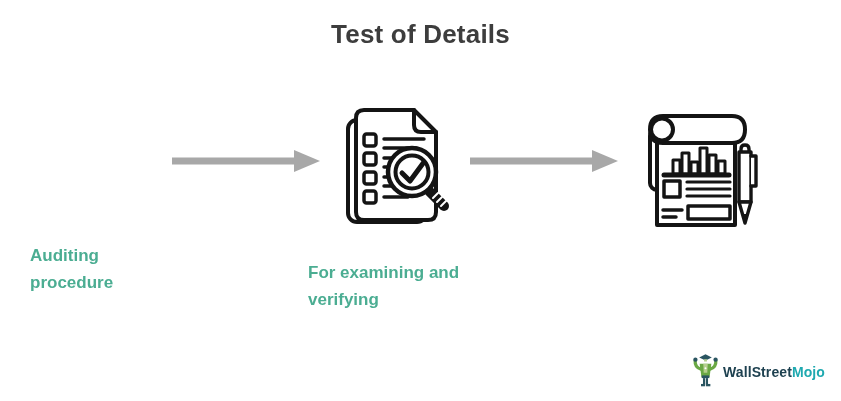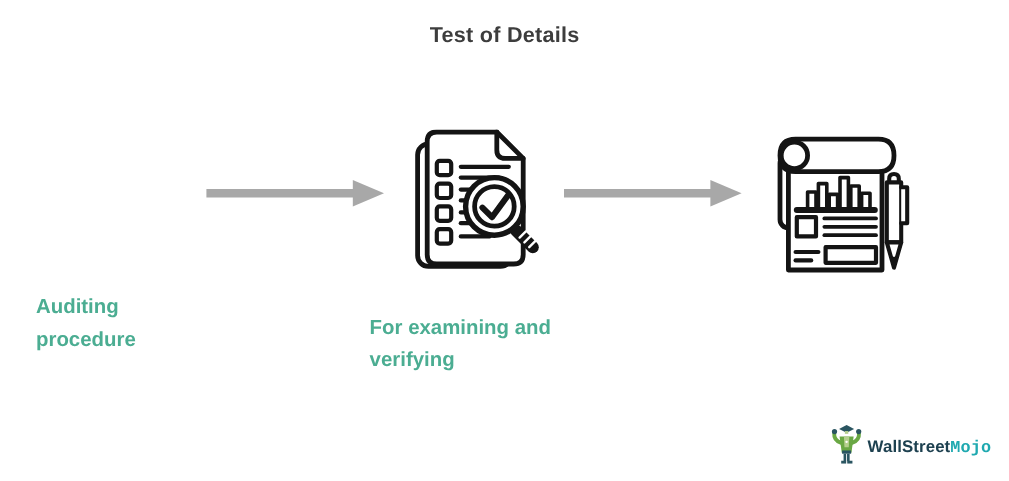--- a/index.html
+++ b/index.html
@@ -2,21 +2,21 @@
 <html style="--title-text: #3d3d3d; --step-label: #4bad92; --arrow: #a8a8a8; --icon-stroke: #141414; --brand-dark: #1e4150; --brand-teal: #1fa9b0; --mascot-green: #6aa844; --mascot-light: #b5cf8e; --mascot-dark: #2a5561; --background: #ffffff;"><head>
 <meta charset="utf-8">
 <style>
   html,body{margin:0;padding:0;background:#fff;}
   .canvas{
     position:relative;width:841px;height:401px;background:var(--background,#fff);
     font-family:"Liberation Sans","DejaVu Sans",sans-serif;overflow:hidden;
   }
   .title{
     position:absolute;top:19px;left:0;width:100%;margin:0;text-align:center;
-    font-size:18px;font-weight:bold;color:var(--title-text,#3d3d3d);letter-spacing:.2px;
+    font-size:26px;font-weight:bold;color:var(--title-text,#3d3d3d);letter-spacing:.2px;
   }
   .icon{position:absolute;color:var(--icon-stroke,#111);}
   .icon svg{display:block;}
   .arrow{position:absolute;}
   .step-label{
     position:absolute;font-weight:bold;font-size:17px;line-height:1.6;
     color:var(--step-label,#4bad92);
   }
   #label-1{left:30px;top:242px;width:135px;}
   #label-2{left:308px;top:259px;width:195px;}
@@ -24,21 +24,21 @@
   #icon-1{left:48px;top:98px;}
   #icon-2{left:344px;top:108px;}
   #icon-3{left:644px;top:110px;}
   #arrow-1{left:168px;top:146px;}
   #arrow-2{left:466px;top:146px;}
   .logo{
     position:absolute;left:692px;top:351px;display:flex;align-items:center;gap:4px;
   }
   .brand{font-size:14px;font-weight:bold;letter-spacing:.1px;white-space:nowrap;}
   .brand-primary{color:var(--brand-dark,#1e4150);}
-  .brand-accent{color:var(--brand-teal,#1fa9b0);font-family:Liberation Mono, monospace;}
+  .brand-accent{color:var(--brand-teal,#1fa9b0);}
   .audit-text{font-family:"Liberation Sans","DejaVu Sans",sans-serif;font-weight:bold;}
 </style>
 </head>
 <body>
 
 <div class="canvas">
 
   <h1 class="title">Test of Details</h1>
 
 

